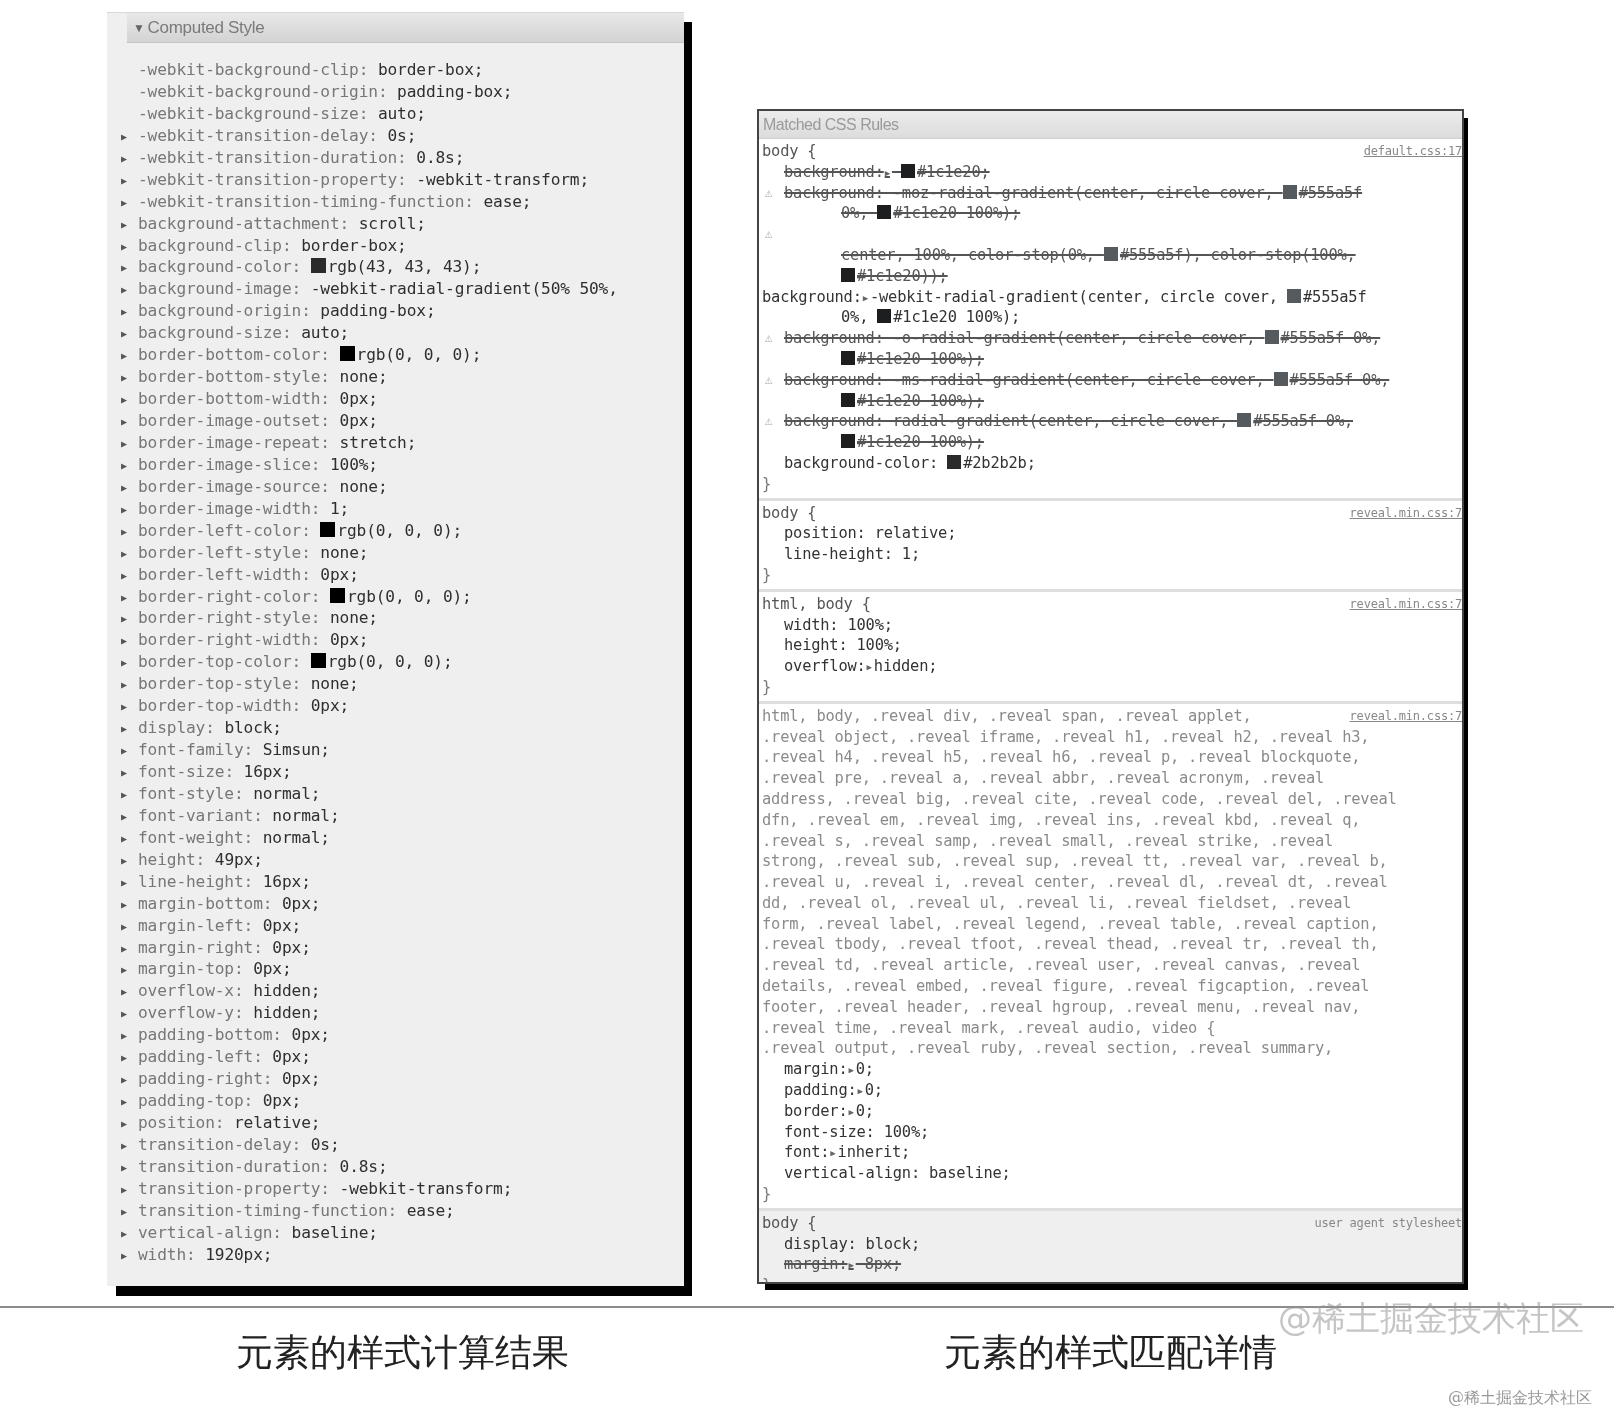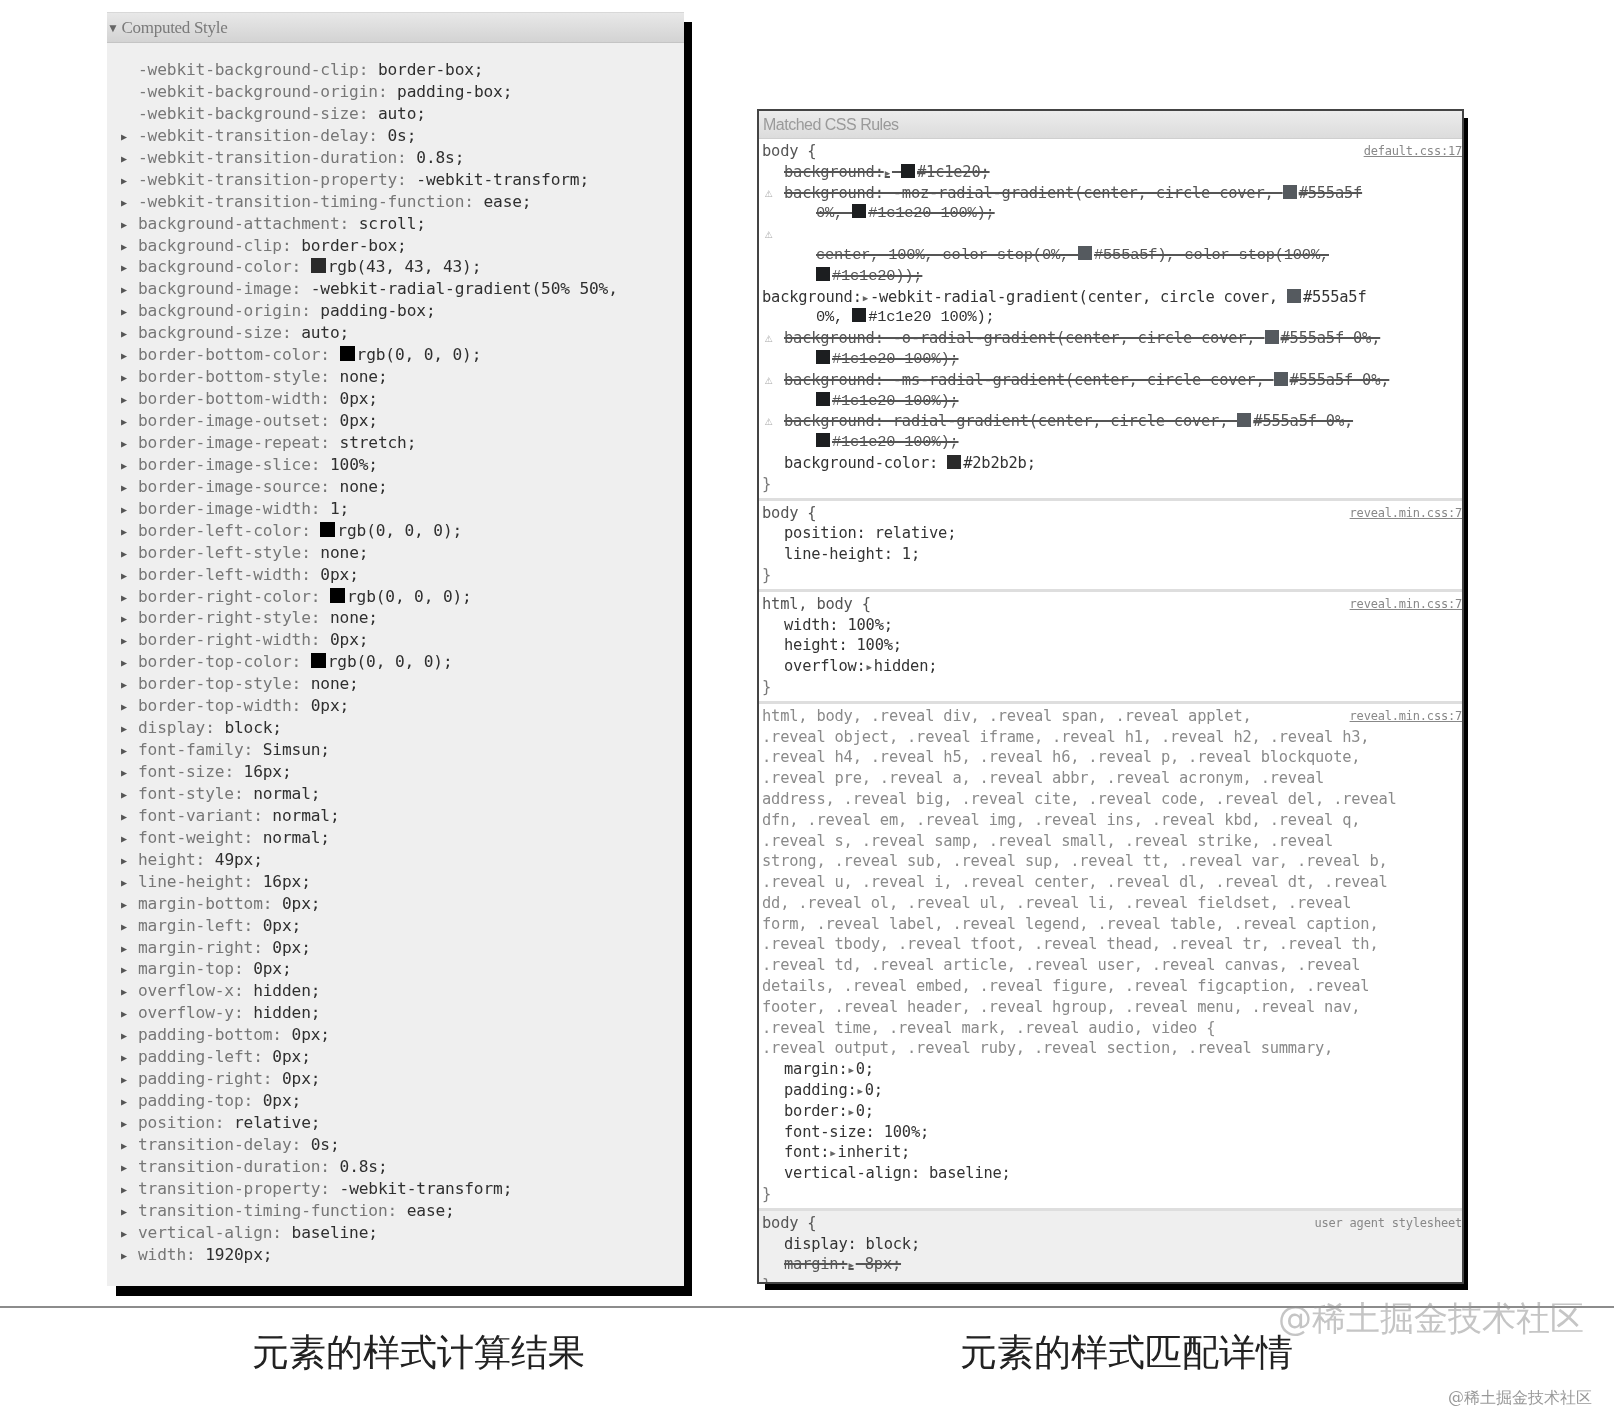--- a/index.html
+++ b/index.html
@@ -7,22 +7,23 @@
       width: 1614px; height: 1416px; background: #ffffff; position: relative; overflow: hidden;
       font-family: "DejaVu Sans Mono", "Liberation Mono", monospace;
     }
     .panel-shadow { position: absolute; background: #000; }
     .panel { position: absolute; box-sizing: border-box; overflow: hidden; }
     
     #left-shadow { left: 116px; top: 22px; width: 576px; height: 1274px; }
     #left-panel { left: 107px; top: 12px; width: 577px; height: 1274px; background: #efefef; border-top: 1px solid #d8d8d8; }
     .left-header {
       height: 29px; background: linear-gradient(#e8e8e8, #d3d3d3); border-bottom: 1px solid #c4c4c4;
-      font-family: Liberation Serif, serif; font-size: 17px; color: #7a7a7a; line-height: 29px; 
+      font-family: Liberation Sans, sans-serif; font-size: 17px; color: #7a7a7a; line-height: 29px; padding-left: 6px;
       letter-spacing: -0.3px;
+      margin-left: 20px;
     }
     .left-header .tri { font-size: 12px; color: #666; margin-right: 3px; vertical-align: 1px; }
     .cs-list { position: absolute; left: 0; top: 46px; right: 0; }
     .cs-row {
       height: 21.95px; line-height: 21.95px; font-size: 16.2px; white-space: pre; color: #333;
       padding-left: 14px; letter-spacing: -0.15px;
     }
     .cs-row .arrow { display: inline-block; width: 17px; font-size: 10px; color: #555; vertical-align: 1px; }
     .cs-row .prop { color: #777; }
     .cs-row .val { color: #2f2f2f; }
@@ -39,38 +40,37 @@
     }
     .rule { position: relative; border-bottom: 3px solid #dedede; padding: 2px 0 3px 0; }
     .rule.ua { background: #efefef; border-bottom: none; }
     .rline {
       height: 20.8px; line-height: 20.8px; font-size: 15.4px; white-space: pre; color: #333; position: relative;
       letter-spacing: -0.2px;
     }
     .rline .sel { color: #555; }
     .rline .sel-dim { color: #8a8a8a; }
     .rline.decl { padding-left: 25px; }
-    .rline.cont { padding-left: 57px; font-family: Liberation Mono, monospace; }
+    .rline.cont { padding-left: 82px; }
     .rline.decl-top { padding-left: 3px; }
     .rline.struck .txt { text-decoration: line-through; text-decoration-thickness: 2px; color: #555; }
     .warn { position: absolute; left: 6px; top: 0; font-size: 13px; color: #aaa; }
     .src {
       position: absolute; right: 0; top: 0; color: #888; text-decoration: underline; font-size: 12px;
       background: #fff; padding-left: 2px;
     }
     .src.ua-src { text-decoration: none; background: transparent; }
     .brace { padding-left: 3px; color: #777; }
     .tri-s { font-size: 9px; color: #666; vertical-align: 1px; margin: 0 2px 0 1px; }
 
     
     .divider { position: absolute; left: 0; top: 1306px; width: 1614px; height: 2px; background: #8c8c8c; }
     .caption {
       position: absolute; top: 1328px; font-family: "DejaVu Serif", "Liberation Serif", serif; font-size: 37px; color: #222;
       letter-spacing: 0px;
-      margin-left: 16px;
     }
     #caption-left { left: 236px; }
     #caption-right { left: 944px; }
     .watermark-big {
       position: absolute; left: 1278px; top: 1296px; font-family: "DejaVu Sans", sans-serif; font-size: 34px; color: rgba(150,150,150,0.55);
     }
     .watermark-small {
       position: absolute; left: 1448px; top: 1388px; font-family: "DejaVu Serif", serif; font-size: 16px; color: #999;
     }
   </style>

